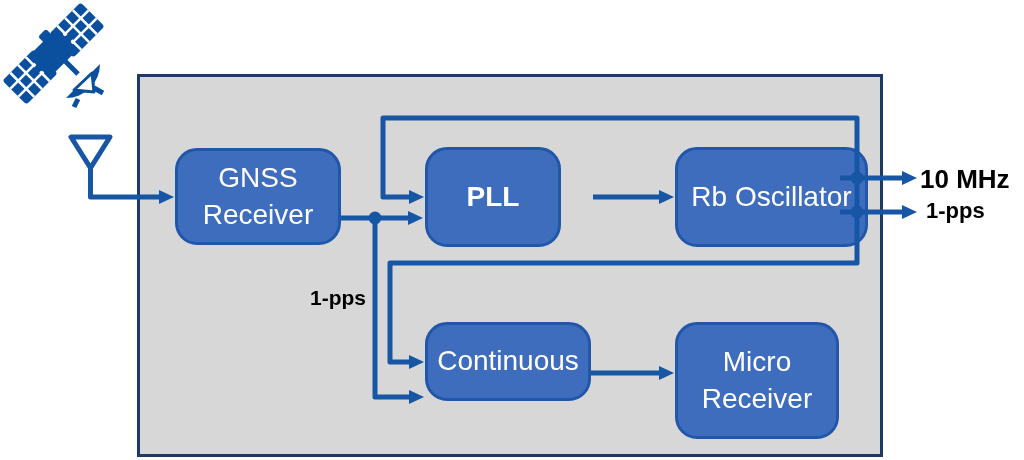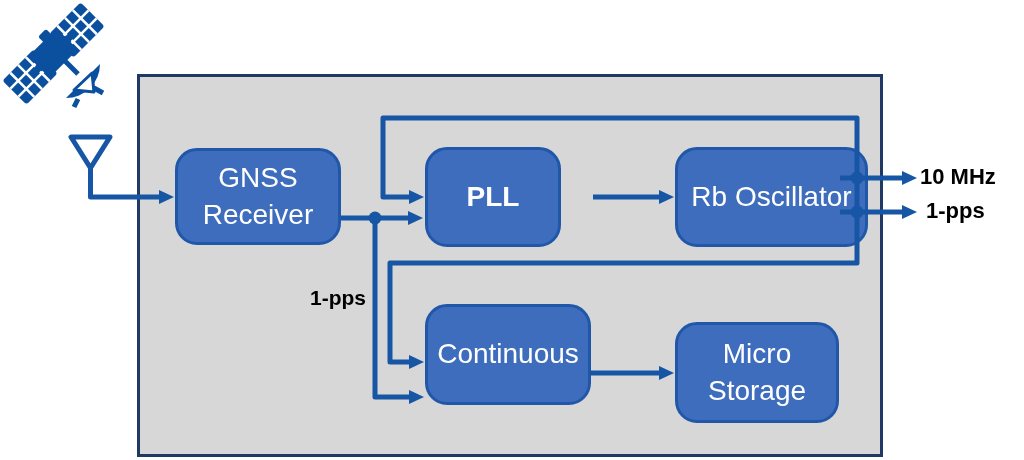--- a/index.html
+++ b/index.html
@@ -39,32 +39,32 @@
     flex-direction: column;
     align-items: center;
     justify-content: center;
     text-align: center;
     z-index: 1;
   }
   .block .bl { display: block; }
   #block-gnss { left: 175px; top: 148px; width: 166px; height: 97px; }
   #block-pll  { left: 425px; top: 147px; width: 136px; height: 100px; font-weight: bold; }
   #block-rb   { left: 675px; top: 147px; width: 193px; height: 100px; }
-  #block-meas { left: 425px; top: 304px; width: 166px; height: 101px; }
-  #block-micro{ left: 675px; top: 322px; width: 164px; height: 101px; }
+  #block-meas { left: 425px; top: 322px; width: 166px; height: 79px; }
+  #block-micro{ left: 675px; top: 322px; width: 164px; height: 117px; }
 
   .sig-label {
     position: absolute;
     color: #000000;
     font-weight: bold;
     z-index: 3;
     white-space: nowrap;
   }
   #label-pps-internal { left: 270px; top: 286px; width: 96px; text-align: right; font-size: 21px; }
-  #label-10mhz { left: 920px; top: 164px; font-size: 22px; }
+  #label-10mhz { left: 920px; top: 164px; font-size: 26px; }
   #label-1pps  { left: 926px; top: 198px; font-size: 22px; }
 
   .overlay {
     position: absolute;
     left: 0; top: 0;
     width: 1024px; height: 460px;
     z-index: 2;
     pointer-events: none;
   }
   #satellite {
@@ -140,21 +140,21 @@
   <div class="block" id="block-rb">
     <span>Rb Oscillator</span>
   </div>
 
   <div class="block" id="block-meas">
     <span class="bl">Continuous</span>
   </div>
 
   <div class="block" id="block-micro">
     <span class="bl">Micro</span>
-    <span class="bl">Storage</span>
+    <span class="bl">Receiver</span>
   </div>
 
   <div class="sig-label" id="label-pps-internal">1-pps</div>
   <div class="sig-label" id="label-10mhz">10 MHz</div>
   <div class="sig-label" id="label-1pps">1-pps</div>
 
   <svg class="overlay" viewBox="0 0 1024 460" aria-hidden="true">
 
     <g>
       <path class="conn" d="M71,137 L110,137 L90.5,168 Z" fill="#ffffff"></path>

